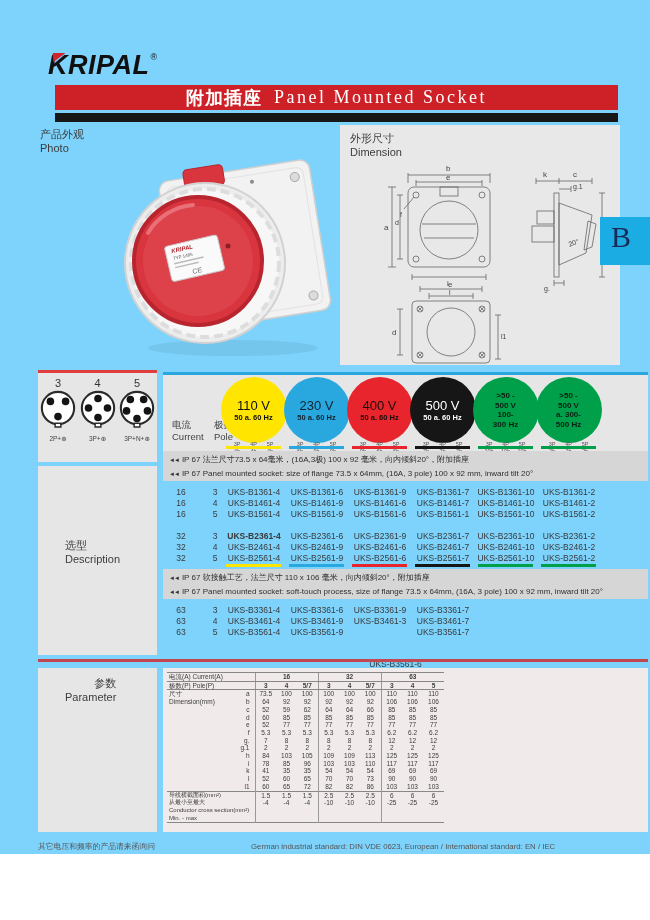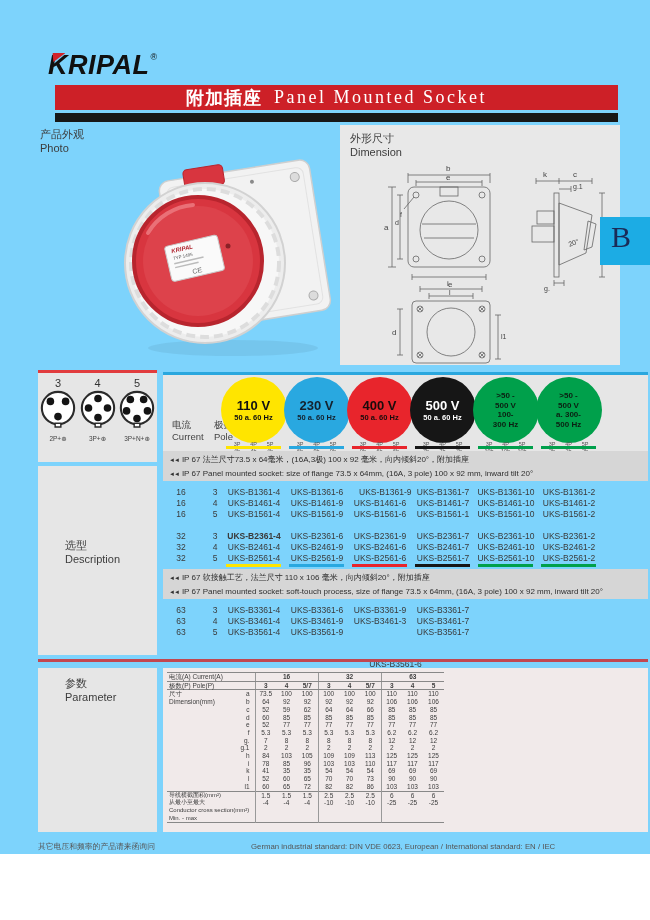--- a/index.html
+++ b/index.html
@@ -37,21 +37,21 @@
   .pin-num { font-size:11px; color:#333; }
   .pin-lab { font-size:6.5px; color:#444; margin-top:2px; }
 
   
   .sel-box { position:absolute; left:163px; top:372px; width:485px; height:88px; background:#e6e6e6;
              border-top:3px solid #2aa7de; }
   .cur-lab { position:absolute; left:9px; top:44px; font-size:9.5px; line-height:12px; color:#444; }
   .pole-lab { position:absolute; left:51px; top:44px; font-size:9.5px; line-height:12px; color:#444; }
   .vcircle { position:absolute; top:2px; width:66px; height:66px; border-radius:50%;
              display:flex; flex-direction:column; align-items:center; justify-content:center; text-align:center; }
-  .vcircle .l1 { font-size:13px; font-weight:700; line-height:14px; }
+  .vcircle .l1 { font-size:13px; font-weight:400; line-height:14px; }
   .vcircle .l2 { font-size:7.5px; font-weight:600; line-height:9px; }
   .vcircle .sm { font-size:8px; font-weight:600; line-height:9.5px; }
   .ph-col { position:absolute; top:66px; width:18px; text-align:center; font-size:5.5px;
             line-height:7px; color:#555; }
 
   
   .desc-left { position:absolute; left:38px; top:466px; width:119px; height:189px; background:#e6e6e6; }
   .desc-left .t { position:absolute; left:27px; top:72px; }
   .desc-panel { position:absolute; left:163px; top:446px; width:485px; }
   .bars-row { position:relative; height:5px; }
@@ -59,21 +59,21 @@
   .dhead { background:#d6d6d6; height:30px; padding:2px 6px 0 6px; }
   .dhead .ln { font-size:8px; line-height:13px; color:#2e2e2e; white-space:nowrap; }
   .dhead .bl { font-size:6px; letter-spacing:-1px; margin-right:3px; color:#2e2e2e; }
   .spacer6 { height:6px; } .spacer11 { height:11px; }
   .prow { position:relative; height:11px; font-size:8.5px; color:#3a3a3a; }
   .prow span { position:absolute; text-align:center; line-height:11px; white-space:nowrap; }
   .prow .cur { left:2px; width:32px; }
   .prow .pol { left:36px; width:32px; }
 
   
-  .param-left { position:absolute; left:38px; top:668px; width:119px; height:164px; background:#e6e6e6; }
+  .param-left { position:absolute; left:38px; top:668px; width:119px; height:164px; background:#e6e6e6;text-align:right; }
   .param-left .t { position:absolute; left:27px; top:8px; }
   .redline { position:absolute; left:38px; top:659px; width:610px; height:3px; background:#c24750; }
   .param-panel { position:absolute; left:163px; top:668px; width:485px; height:164px; background:#f1eaea; }
   table.ptab { border-collapse:collapse; table-layout:fixed; margin:4px 0 0 4px; }
   table.ptab td { font-size:6.5px; color:#3d3d3d; text-align:center; line-height:7.7px;
                   padding:0; vertical-align:top; white-space:nowrap; }
   table.ptab td.lbl { text-align:left; padding-left:2px; }
   table.ptab col.c-lbl { width:88px; }
   table.ptab col.c-v { width:21px; }
   .gline-l { border-left:0.5px solid #999; }
@@ -386,21 +386,21 @@
       <div class="dhead">
         <div class="ln"><span class="bl">◄◄</span><span>IP 67 法兰尺寸73.5 x 64毫米，(16A,3极) 100 x 92 毫米，向内倾斜20°，附加插座</span></div>
         <div class="ln"><span class="bl">◄◄</span><span>IP 67 Panel mounted socket: size of flange 73.5 x 64mm, (16A, 3 pole) 100 x 92 mm, inward tilt 20°</span></div>
       </div>
       <div class="spacer6"></div>
       <div class="prow">
         <span class="cur">16</span>
         <span class="pol">3</span>
         <span style="left: 59.5px; width: 63px;">UKS-B1361-4</span>
         <span style="left: 122.5px; width: 63px;">UKS-B1361-6</span>
-        <span style="left: 185.5px; width: 63px; text-align: right;">UKS-B1361-9</span>
+        <span style="left: 185.5px; width: 63px;">UKS-B1361-9</span>
         <span style="left: 248.5px; width: 63px;">UKS-B1361-7</span>
         <span style="left: 311.5px; width: 63px;">UKS-B1361-10</span>
         <span style="left: 374.5px; width: 63px;">UKS-B1361-2</span>
       </div>
       <div class="prow">
         <span class="cur">16</span>
         <span class="pol">4</span>
         <span style="left: 59.5px; width: 63px;">UKS-B1461-4</span>
         <span style="left: 122.5px; width: 63px;">UKS-B1461-9</span>
         <span style="left: 185.5px; width: 63px;">UKS-B1461-6</span>

